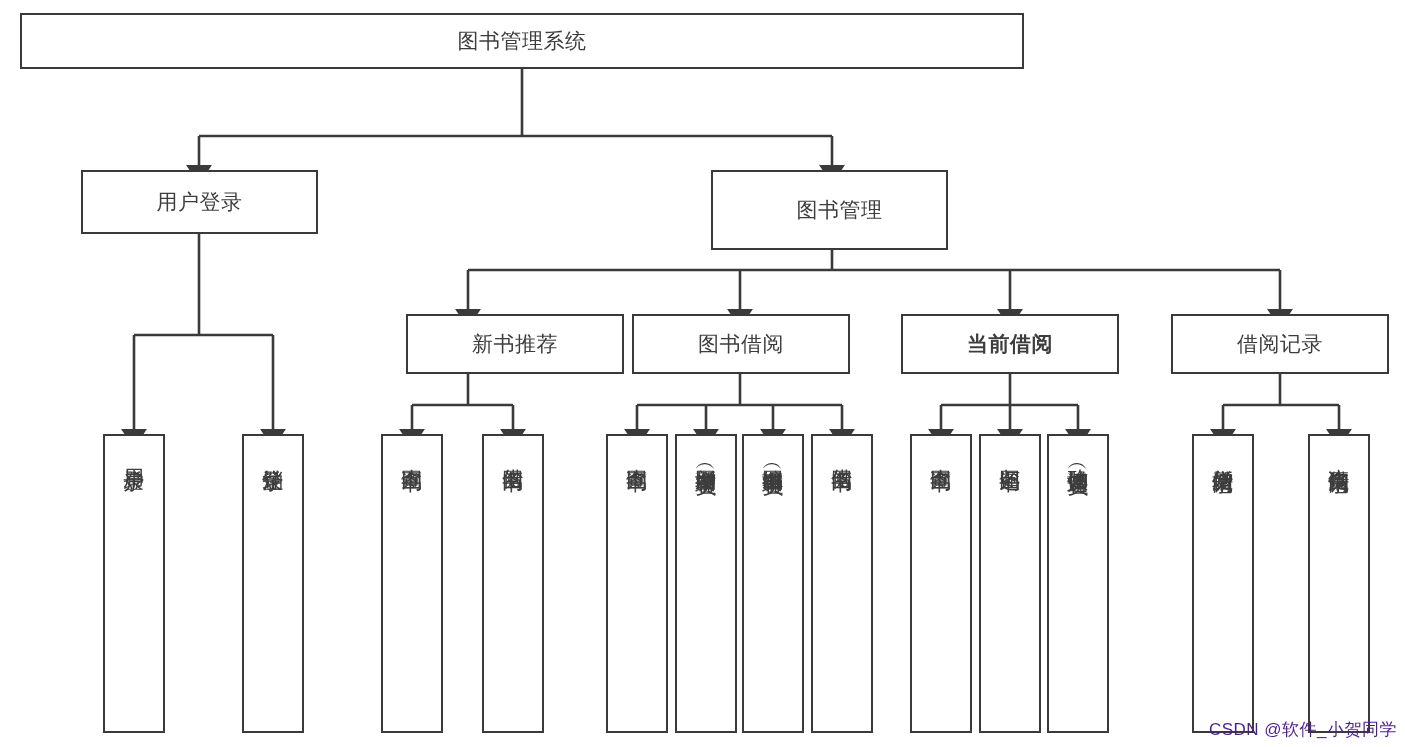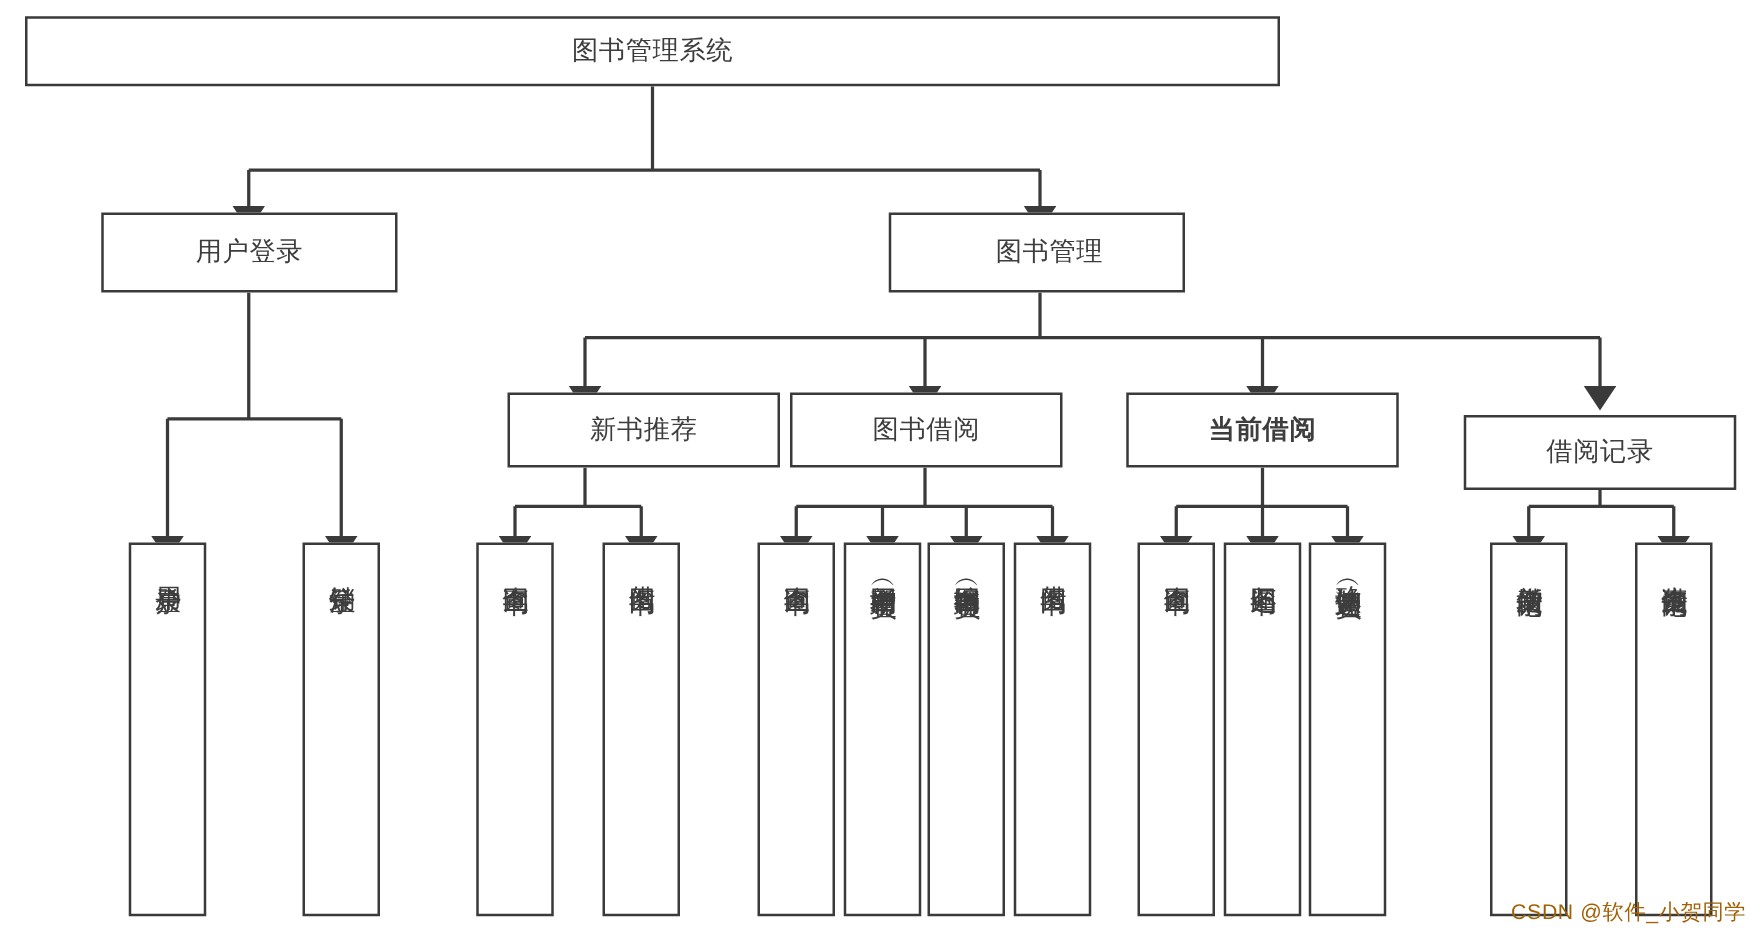--- a/index.html
+++ b/index.html
@@ -55,21 +55,21 @@
     line-height: 1.22;
     letter-spacing: 1px;
     white-space: nowrap;
     -webkit-writing-mode: vertical-rl;
   }
   .watermark {
     position: absolute;
     right: 8px;
     bottom: 6px;
     font-size: 17px;
-    color: #a16207;
+    color: #4c1d95;
     white-space: nowrap;
     letter-spacing: 0.5px;
   }
 </style>
 </head>
 <body>
 
 <div id="canvas">
 
   <svg class="wires" viewBox="0 0 1405 747" xmlns="http://www.w3.org/2000/svg">
@@ -122,34 +122,34 @@
     </g>
   </svg>
 
   <div class="node" style="left:20px; top:13px; width:1004px; height:56px;">
     <span class="label">图书管理系统</span>
   </div>
 
   <div class="node" style="left:81px; top:170px; width:237px; height:64px;">
     <span class="label">用户登录</span>
   </div>
-  <div class="node" style="left:711px; top:170px; width:237px; height:64px;padding-left:20px;">
+  <div class="node" style="left:711px; top:170px; width:237px; height:80px;padding-left:20px;">
     <span class="label">图书管理</span>
   </div>
 
   <div class="node" style="left:360px; top:314px; width:218px; height:60px;margin-left:46px;">
     <span class="label">新书推荐</span>
   </div>
   <div class="node" style="left:632px; top:314px; width:218px; height:60px;">
     <span class="label">图书借阅</span>
   </div>
   <div class="node" style="left:901px; top:314px; width:218px; height:60px;font-weight:bold;">
     <span class="label">当前借阅</span>
   </div>
-  <div class="node" style="left:1171px; top:314px; width:218px; height:60px;margin-top:18px;">
+  <div class="node" style="left:1171px; top:314px; width:218px; height:60px;">
     <span class="label">借阅记录</span>
   </div>
 
   <div class="node leaf" style="left:103px; top:434px; width:62px; height:299px;">
     <span class="label">用户登录</span>
   </div>
   <div class="node leaf" style="left:242px; top:434px; width:62px; height:299px;">
     <span class="label">注销登录</span>
   </div>
 

